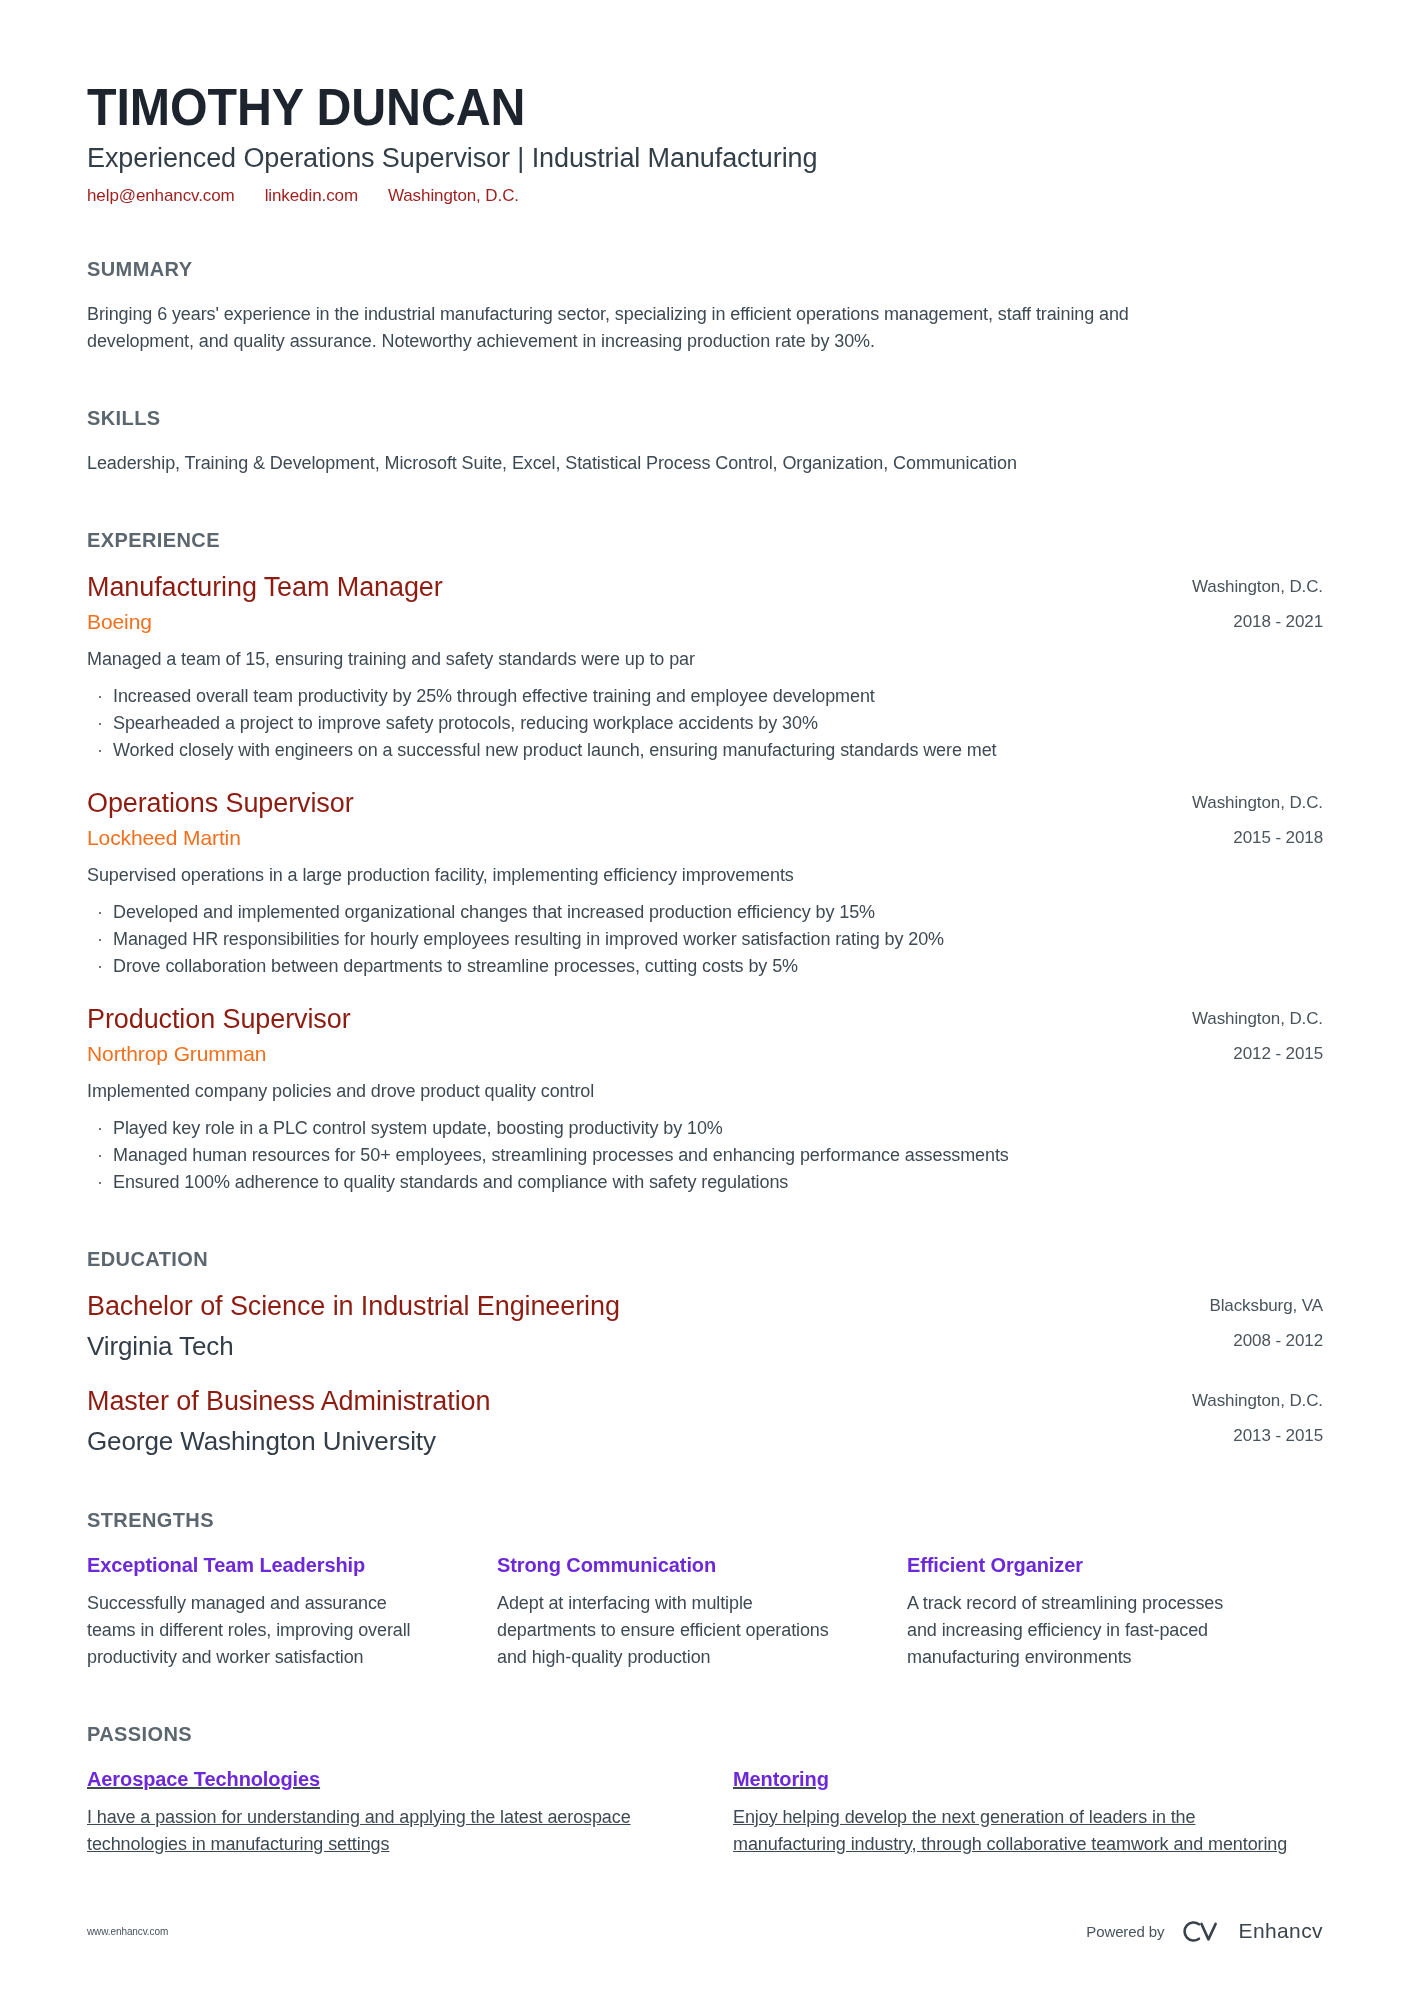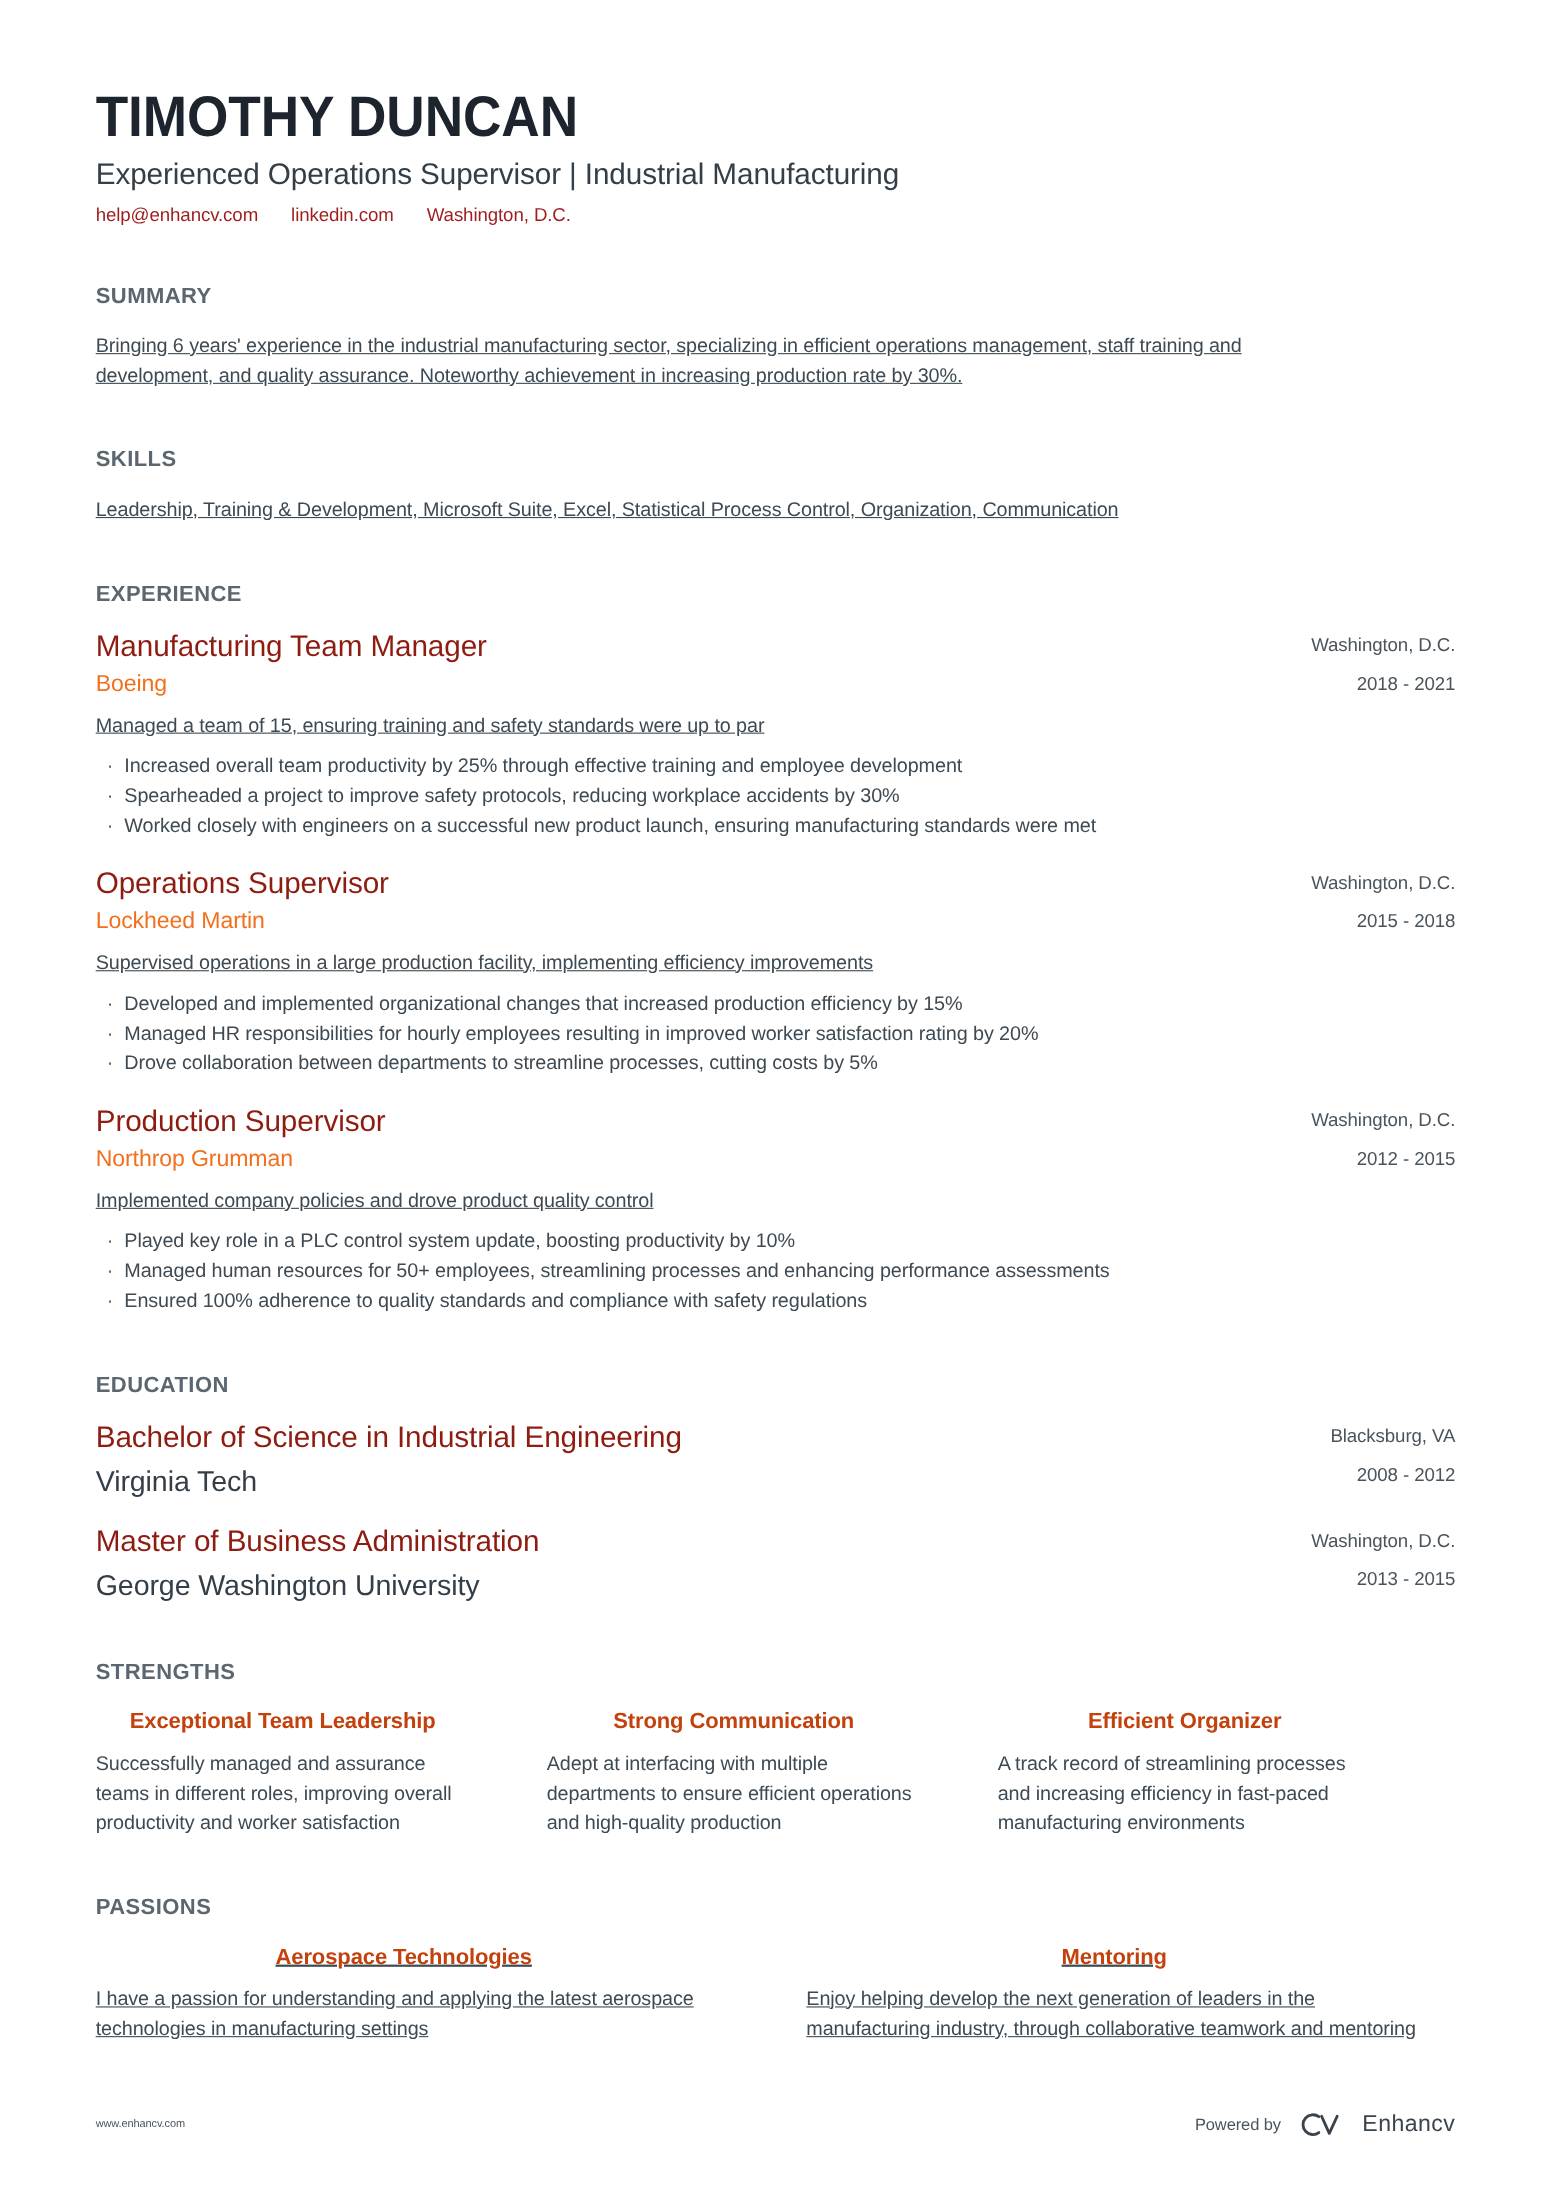--- a/index.html
+++ b/index.html
@@ -43,21 +43,21 @@
 
   
   section { margin-top: 52px; }
   h2.sec-head {
     margin: 0 0 20px 0;
     font-size: 20px;
     font-weight: 700;
     letter-spacing: 0.4px;
     color: #5B666E;
   }
-  .body { margin: 0; font-size: 18px; line-height: 27px; color: #3E4A53; text-decoration: underline; }
+  .body { margin: 0; font-size: 18px; line-height: 27px; color: #3E4A53; }
   .summary-text { max-width: 1090px; }
   .skills-text { margin-top: 14px; }
 
   
   .entry { margin-top: 24px; }
   .entry:first-of-type { margin-top: 14px; }
   .entry-grid { display: flex; justify-content: space-between; align-items: flex-start; }
   .entry-left { min-width: 0; }
   .entry-right {
     display: flex; flex-direction: column; align-items: flex-end;
@@ -69,21 +69,21 @@
   .school  { margin-top: 9px; font-size: 26px; color: #333E48; }
   .desc { margin-top: 12px; }
   .bullets { margin-top: 10px; }
   .bullet { display: flex; align-items: flex-start; }
   .dot { flex: none; width: 26px; text-align: center; color: #55606A; font-size: 18px; line-height: 27px; }
   .bullet-text { font-size: 18px; line-height: 27px; color: #3E4A53; }
 
   
   .grid3 { display: grid; grid-template-columns: repeat(3, 340px); column-gap: 70px; margin-top: 22px; }
   .grid2 { display: grid; grid-template-columns: repeat(2, 560px); column-gap: 86px; margin-top: 22px; text-decoration: underline; }
-  .card-title { margin: 0 0 13px 0; font-size: 20px; font-weight: 700; color: #c2410c; text-align: center; }
+  .card-title { margin: 0 0 13px 0; font-size: 20px; font-weight: 700; color: #6d28d9; }
   .card-text { margin: 0; font-size: 18px; line-height: 27px; color: #3E4A53; }
 
   
   footer {
     margin-top: auto;
     padding-top: 60px;
     display: flex;
     justify-content: space-between;
     align-items: center;
   }

